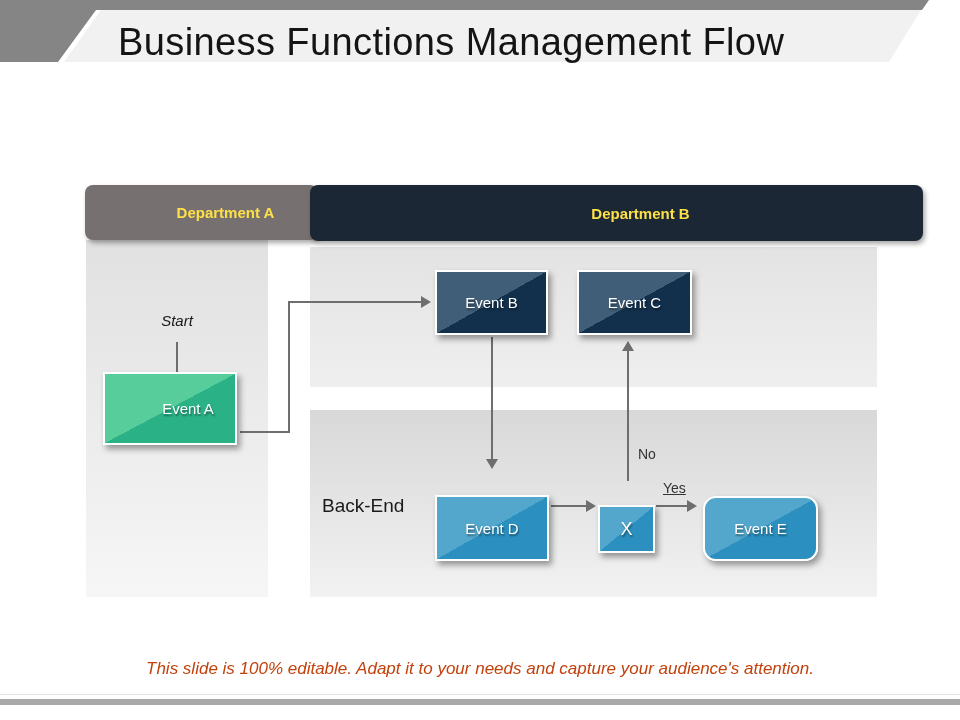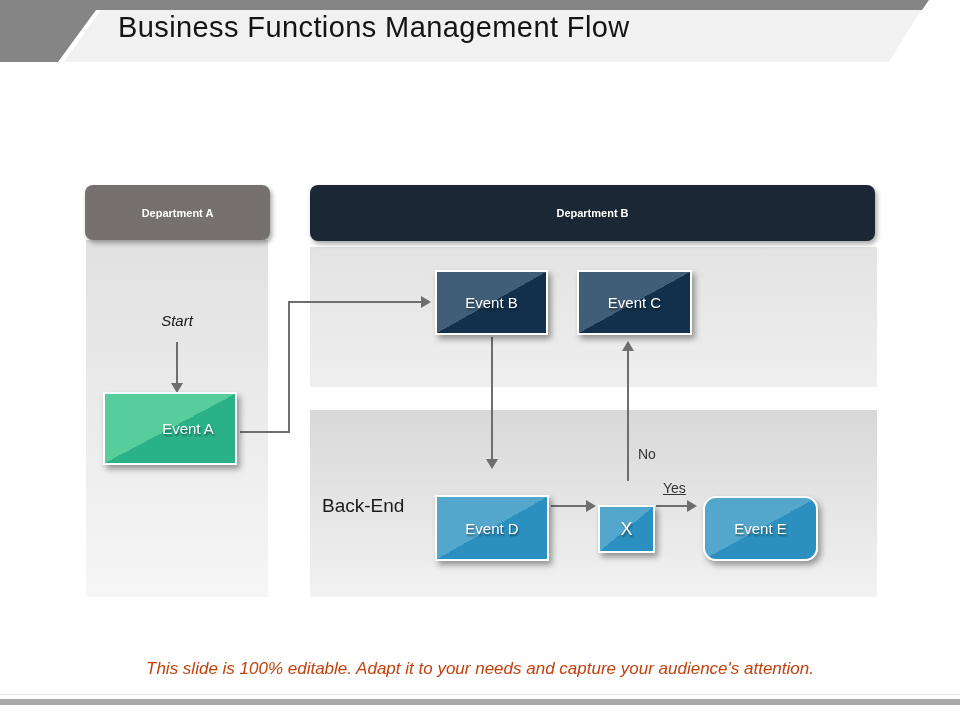--- a/index.html
+++ b/index.html
@@ -5,47 +5,47 @@
   html,body{margin:0;padding:0;}
   body{width:960px;height:720px;background:#ffffff;position:relative;overflow:hidden;
        font-family:"Liberation Sans","DejaVu Sans",sans-serif;}
   .abs{position:absolute;}
 
   
   .banner-gray{left:0;top:0;width:929px;height:62px;background:#858585;
     clip-path:polygon(0 0,929px 0,922px 10px,96px 10px,58px 62px,0 62px);}
   .banner-title-bg{left:0;top:10px;width:930px;height:52px;background:#f1f1f1;
     clip-path:polygon(101px 0,921px 0,889px 52px,64px 52px);}
-  .slide-title{left:118px;top:11px;width:760px;font-size:29px;color:#141414;
+  .slide-title{left:118px;top:21px;width:760px;font-size:38px;color:#141414;
     letter-spacing:.4px;font-weight:400;}
 
   
   .lane{background:linear-gradient(180deg,#e1e1e1,#f6f6f6);}
   .lane-a{left:86px;top:240px;width:182px;height:357px;}
   .lane-b1{left:310px;top:247px;width:567px;height:140px;
     background:linear-gradient(180deg,#e3e3e3,#efefef);}
   .lane-b2{left:310px;top:410px;width:567px;height:187px;
     background:linear-gradient(180deg,#d8d8d8,#f2f2f2);}
 
-  .dept-header{border-radius:8px;color:#ffffff;font-weight:bold;font-size:11px;
+  .dept-header{border-radius:8px;color:#fde047;font-weight:bold;font-size:15px;
     display:flex;align-items:center;justify-content:center;
-    box-shadow:2px 3px 5px rgba(0,0,0,.35);}
+    box-shadow:2px 3px 5px rgba(0,0,0,.35);padding-left:48px;}
   .dept-a{left:85px;top:185px;width:185px;height:55px;background:#767070;}
   .dept-b{left:310px;top:185px;width:565px;height:56px;background:#1b2734;}
 
   
   .event{border:2px solid #ffffff;box-sizing:border-box;
     box-shadow:3px 4px 6px rgba(0,0,0,.38);
     display:flex;align-items:center;justify-content:center;
     color:#ffffff;font-weight:normal;font-size:15px;
     text-shadow:1px 2px 2px rgba(0,0,0,.45);}
   .green{background:linear-gradient(to bottom right,#57cd9b 50%,#2ab286 50%);}
   .navy{background:linear-gradient(to bottom right,#405e78 50%,#12304c 50%);}
   .blue{background:linear-gradient(to bottom right,#54a7cc 50%,#2b90bf 50%);margin-top:23px;}
-  .ev-a{left:103px;top:392px;width:134px;height:73px;padding-left:36px;}
+  .ev-a{left:103px;top:372px;width:134px;height:73px;padding-left:36px;}
   .ev-b{left:435px;top:270px;width:113px;height:65px;}
   .ev-c{left:577px;top:270px;width:115px;height:65px;}
   .ev-d{left:435px;top:472px;width:114px;height:66px;}
   .ev-x{left:598px;top:482px;width:57px;height:48px;font-size:18px;}
   .ev-e{left:703px;top:473px;width:115px;height:65px;border-radius:13px;}
 
   
   .plain{color:#1a1a1a;}
   .lbl-start{left:137px;top:312px;width:80px;text-align:center;font-size:15px;font-style:italic;}
   .lbl-backend{left:322px;top:495px;width:95px;font-size:19px;}

